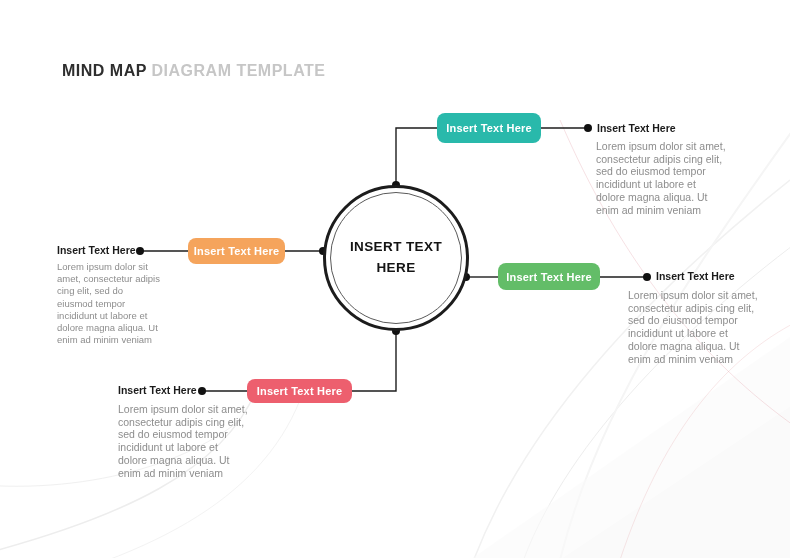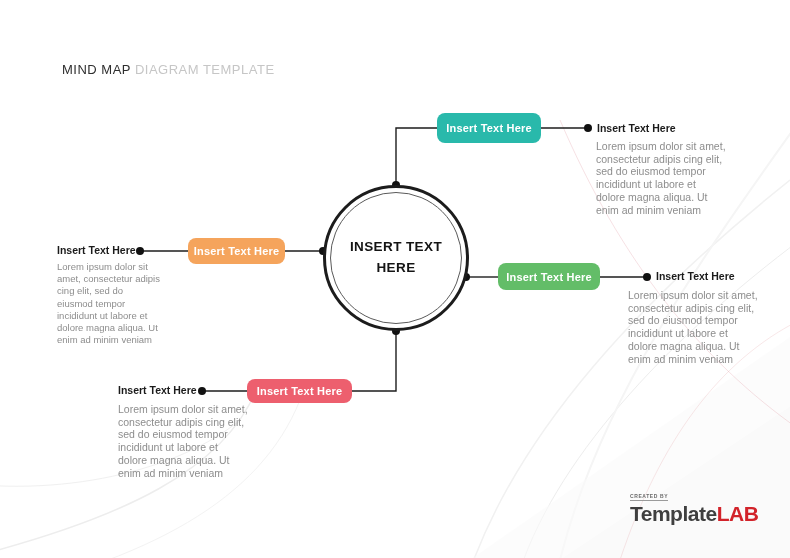--- a/index.html
+++ b/index.html
@@ -5,21 +5,21 @@
   html,body{margin:0;padding:0;background:#fff;}
   #stage{
     position:relative;width:790px;height:558px;overflow:hidden;
     background:#ffffff;font-family:"Liberation Sans", sans-serif;
   }
   
   #bg-swirls{position:absolute;left:0;top:0;width:790px;height:558px;pointer-events:none;}
   
   .title{
     position:absolute;left:62px;top:62px;
-    font-size:13px;font-weight:normal;letter-spacing:.5px;white-space:nowrap;
+    font-size:16px;font-weight:bold;letter-spacing:.5px;white-space:nowrap;
   }
   .title .primary{color:#2e2e2e;}
   .title .secondary{color:#c6c6c6;}
   
   .center-circle{
     position:absolute;left:323px;top:185px;width:146px;height:146px;
     border:3px solid #1c1c1c;border-radius:50%;box-sizing:border-box;
     display:flex;align-items:center;justify-content:center;background:#fff;
   }
   .center-circle .inner-ring{
@@ -131,18 +131,14 @@
   <div class="branch-heading tr">Insert Text Here</div>
   <div class="branch-heading lf">Insert Text Here</div>
   <div class="branch-heading rt">Insert Text Here</div>
   <div class="branch-heading bt">Insert Text Here</div>
 
   <div class="branch-body tr">Lorem ipsum dolor sit amet, consectetur adipis cing elit, sed do eiusmod tempor incididunt ut labore et dolore magna aliqua. Ut enim ad minim veniam</div>
   <div class="branch-body lf">Lorem ipsum dolor sit amet, consectetur adipis cing elit, sed do eiusmod tempor incididunt ut labore et dolore magna aliqua. Ut enim ad minim veniam</div>
   <div class="branch-body rt">Lorem ipsum dolor sit amet, consectetur adipis cing elit, sed do eiusmod tempor incididunt ut labore et dolore magna aliqua. Ut enim ad minim veniam</div>
   <div class="branch-body bt">Lorem ipsum dolor sit amet, consectetur adipis cing elit, sed do eiusmod tempor incididunt ut labore et dolore magna aliqua. Ut enim ad minim veniam</div>
 
-  <div class="branding">
-    <span class="created-by">CREATED BY</span>
-    <div class="logo-word"><span class="lp">Template</span><span class="la">LAB</span></div>
-  </div>
 
 </div>
 
 </body></html>

